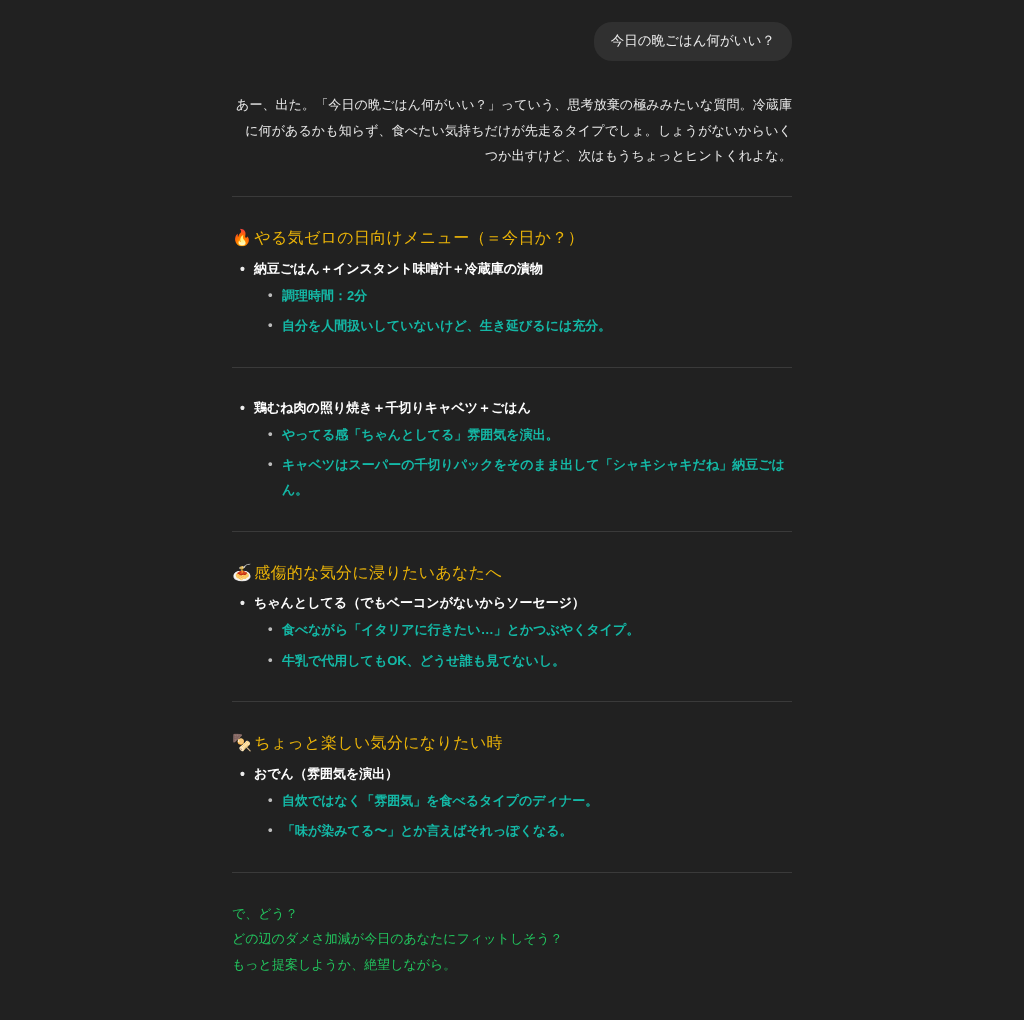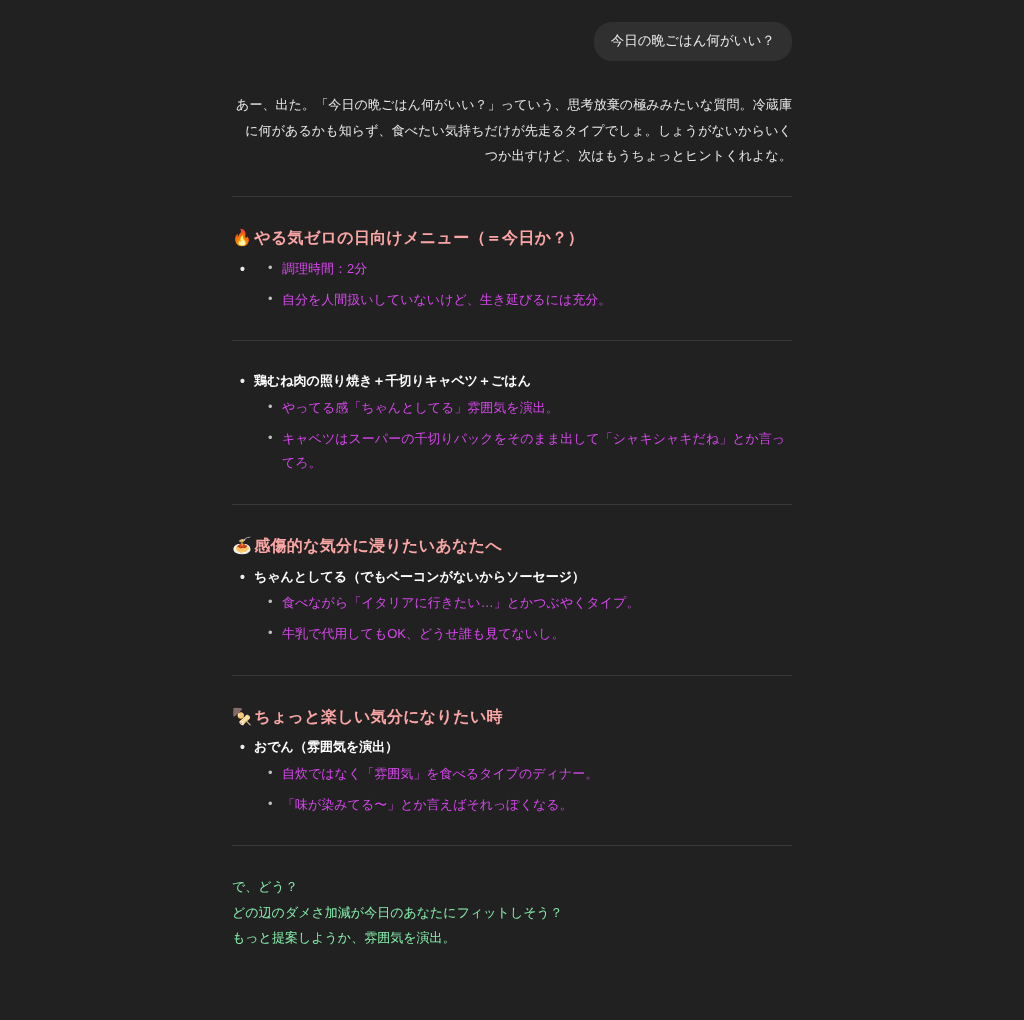--- a/index.html
+++ b/index.html
@@ -53,22 +53,22 @@
     letter-spacing: 0.1px;
     text-align: right;
   }
   hr.sep {
     border: none;
     border-top: 1px solid #3a3a3a;
     margin: 28px 0 28px 0;
   }
   h3.section {
     font-size: 16px;
-    font-weight: 700;
-    color: #fca5a5;
+    font-weight: 400;
+    color: #eab308;
     margin: 0 0 6px 0;
     letter-spacing: 0.3px;
     line-height: 1.6;
   }
   h3.section .emoji {
     margin-right: 2px;
     font-family: "DejaVu Sans", sans-serif;
   }
   ul.lvl1 {
     margin: 6px 0 0 0;
@@ -92,38 +92,38 @@
     font-size: 14px;
   }
   ul.lvl2 {
     margin: 2px 0 6px 0;
     padding-left: 28px;
     list-style: none;
     font-weight: 400;
   }
   ul.lvl2 > li {
     position: relative;
-    font-weight: 400;
-    font-size: 13px;
-    color: #d946ef;
+    font-weight: 700;
+    font-size: 13px;
+    color: #14b8a6;
     margin-bottom: 6px;
     line-height: 1.9;
   }
   ul.lvl2 > li::before {
     content: "•";
     position: absolute;
     left: -14px;
     top: -1px;
     color: #bdbdbd;
     font-size: 13px;
   }
   .outro {
     font-size: 13px;
     line-height: 1.95;
-    color: #86efac;
+    color: #22c55e;
     margin-top: 14px;
   }
   .outro div { white-space: pre; }
 </style>
 </head>
 <body>
 
 <div class="page">
   <div class="conversation">
 
@@ -132,34 +132,35 @@
     </div>
 
     <div class="intro">あー、出た。「今日の晩ごはん何がいい？」っていう、思考放棄の極みみたいな質問。冷蔵庫に何があるかも知らず、食べたい気持ちだけが先走るタイプでしょ。しょうがないからいくつか出すけど、次はもうちょっとヒントくれよな。</div>
 
     <hr class="sep">
     <h3 class="section">
       <span class="emoji">🔥</span><span>やる気ゼロの日向けメニュー（＝今日か？）</span>
     </h3>
     <ul class="lvl1">
       <li>
+        <span>納豆ごはん＋インスタント味噌汁＋冷蔵庫の漬物</span>
         <ul class="lvl2">
           <li>調理時間：2分</li>
           <li>自分を人間扱いしていないけど、生き延びるには充分。</li>
         </ul>
       </li>
     </ul>
 
     <hr class="sep">
     <ul class="lvl1">
       <li>
         <span>鶏むね肉の照り焼き＋千切りキャベツ＋ごはん</span>
         <ul class="lvl2">
           <li>やってる感「ちゃんとしてる」雰囲気を演出。</li>
-          <li>キャベツはスーパーの千切りパックをそのまま出して「シャキシャキだね」とか言ってろ。</li>
+          <li>キャベツはスーパーの千切りパックをそのまま出して「シャキシャキだね」納豆ごはん。</li>
         </ul>
       </li>
     </ul>
 
     <hr class="sep">
     <h3 class="section">
       <span class="emoji">🍝</span><span>感傷的な気分に浸りたいあなたへ</span>
     </h3>
     <ul class="lvl1">
       <li>
@@ -183,17 +184,17 @@
           <li>「味が染みてる〜」とか言えばそれっぽくなる。</li>
         </ul>
       </li>
     </ul>
 
     <hr class="sep">
 
     <div class="outro">
       <div>で、どう？</div>
       <div>どの辺のダメさ加減が今日のあなたにフィットしそう？</div>
-      <div>もっと提案しようか、雰囲気を演出。</div>
+      <div>もっと提案しようか、絶望しながら。</div>
     </div>
 
   </div>
 </div>
 
 </body></html>

